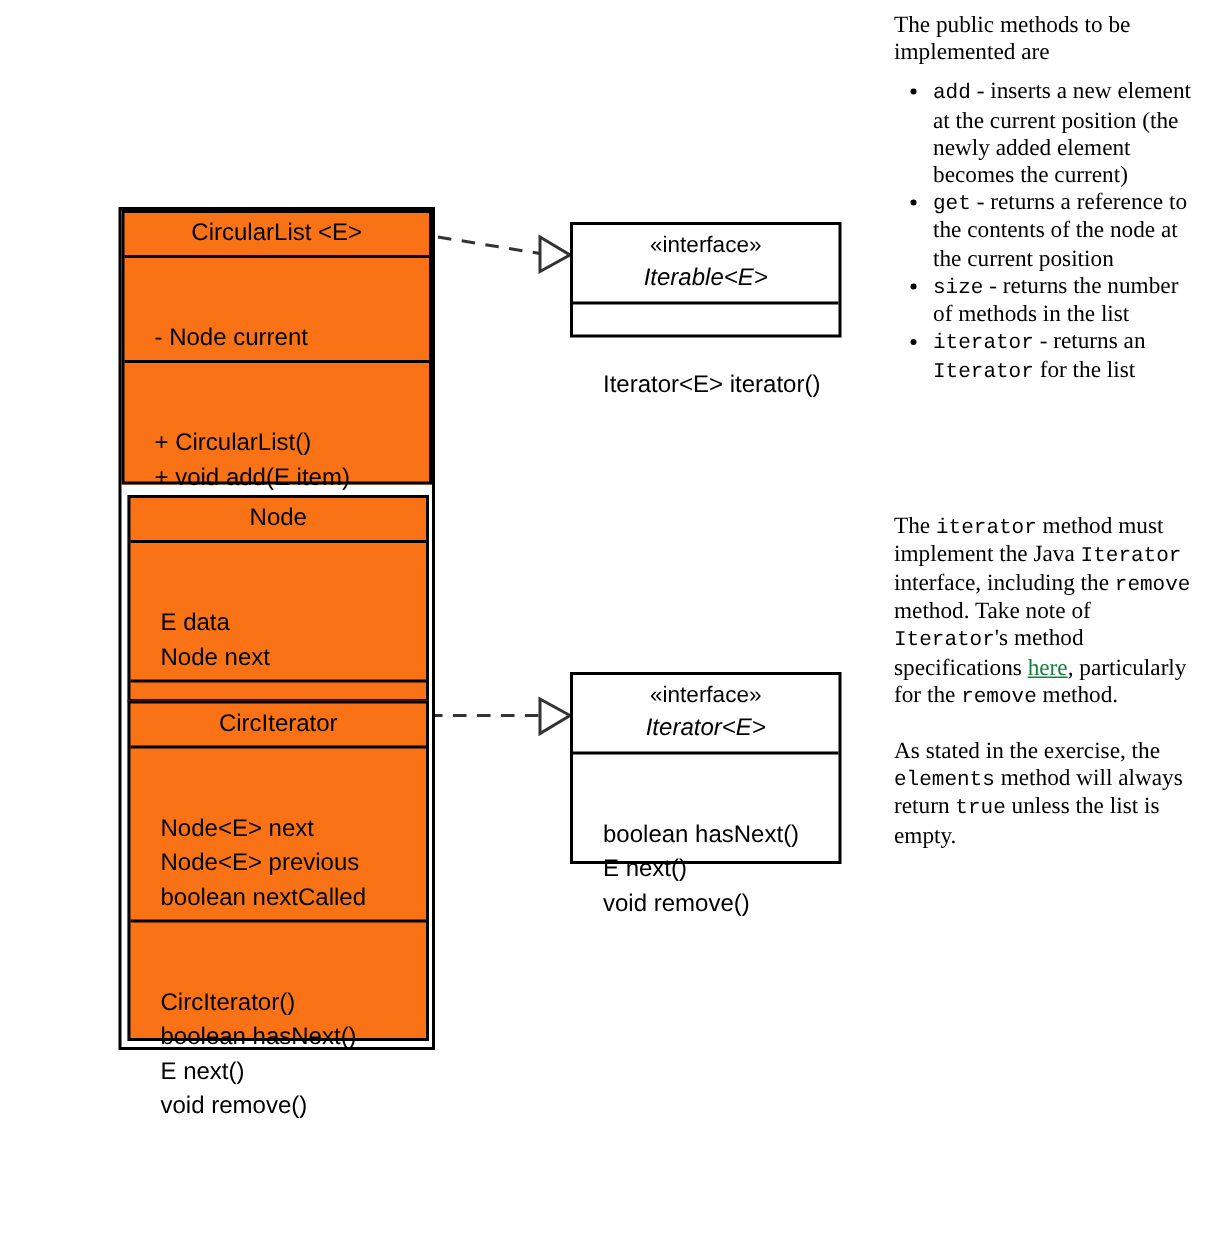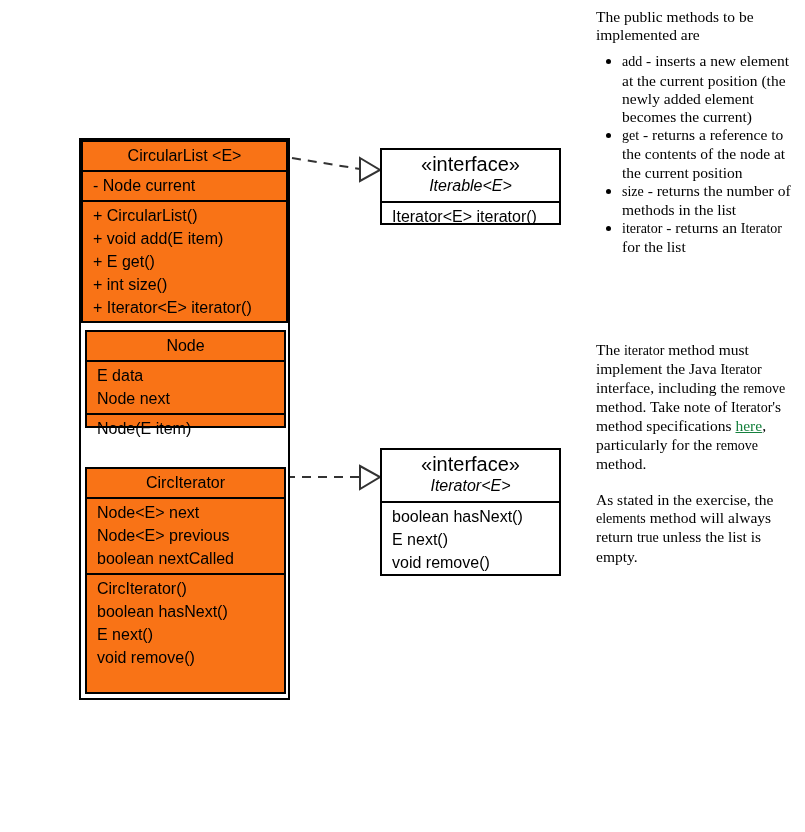--- a/index.html
+++ b/index.html
@@ -59,56 +59,57 @@
     white-space: nowrap;
   }
   .cls-title.iface {
     border-bottom: 2px solid #000000;
     padding: 3px 4px 4px 4px;
     line-height: 22px;
   }
   .iface-stereo {
     display: block;
     font-family: "Liberation Sans", sans-serif;
-    font-size: 20px;
+    font-size: 15px;
   }
   .iface-name {
     display: block;
     font-family: "Liberation Sans", sans-serif;
     font-size: 16px;
     font-style: italic;
     font-weight: normal;
   }
 
   .cls-section {
     font-family: "Liberation Sans", sans-serif;
     font-size: 16px;
     line-height: 23px;
-    padding: 2px 0 3px 10px;
-    box-sizing: border-box;
+    padding: 2px 0 3px 20px;
+    box-sizing: border-box;
+    margin-top: 40px;
   }
   .cls-section.with-rule {
     border-bottom: 2px solid #000000;
   }
   .cls-section .row {
     white-space: nowrap;
   }
 
   
   #box-circularlist {
     left: 0px;
     top: 0px;
     width: 207px;
     height: 183px;
   }
   #box-node {
     left: 4px;
     top: 190px;
     width: 201px;
-    height: 98px;
+    height: 138px;
   }
   #box-circiterator {
     left: 4px;
     top: 327px;
     width: 201px;
     height: 227px;
   }
 
   #box-iterable {
     left: 380px;
@@ -146,21 +147,21 @@
   #text-column p {
     margin: 0 0 0 0;
   }
   .para-gap {
     height: 18px;
   }
   .big-gap {
     height: 84px;
   }
   code, .mono {
-    font-family: Liberation Serif, serif;
+    font-family: Liberation Mono, monospace;
     font-size: 14px;
   }
   ul.methods {
     margin: 8px 0 0 0;
     padding-left: 26px;
     list-style-type: disc;
   }
   ul.methods li {
     margin: 0 0 0 0;
     padding: 0;

